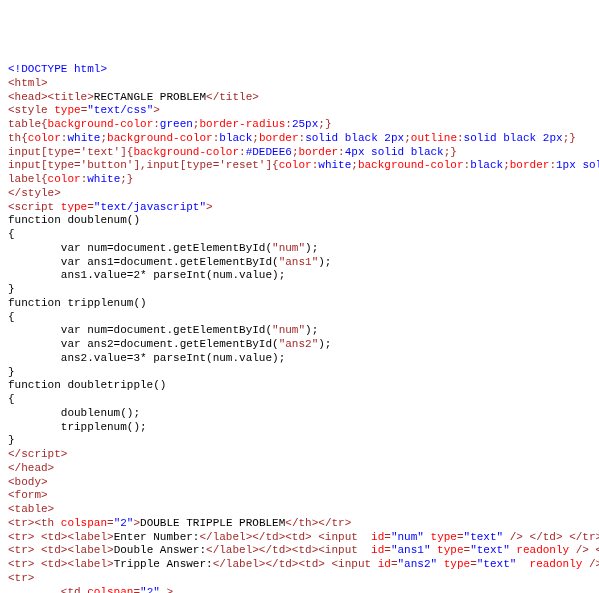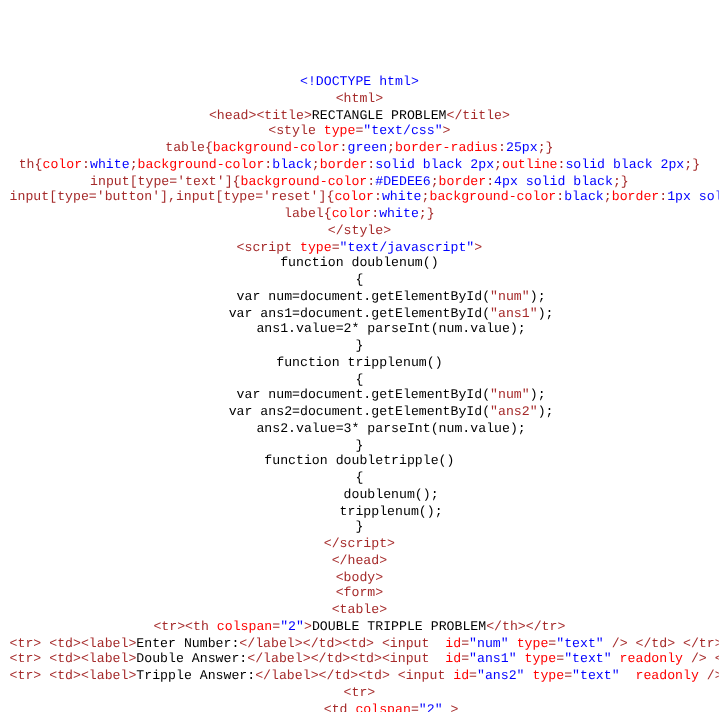--- a/index.html
+++ b/index.html
@@ -5,21 +5,21 @@
   body {
     margin: 0;
     padding: 8px;
     font-family: "Consolas", "Courier New", monospace;
     font-size: 11px;
     line-height: 1.25;
     color: #000;
     background: #fff;
     white-space: pre;
   }
-  .line { white-space: pre; text-align: center; }
+  .line { white-space: pre; }
   .t-blue   { color: #0000ff; }
   .t-red    { color: #ff0000; font-family: Liberation Mono, monospace; }
   .t-brown  { color: #a52a2a; }
   .t-black  { color: #000000; }
 </style>
 </head>
 <body>
 
 
 

